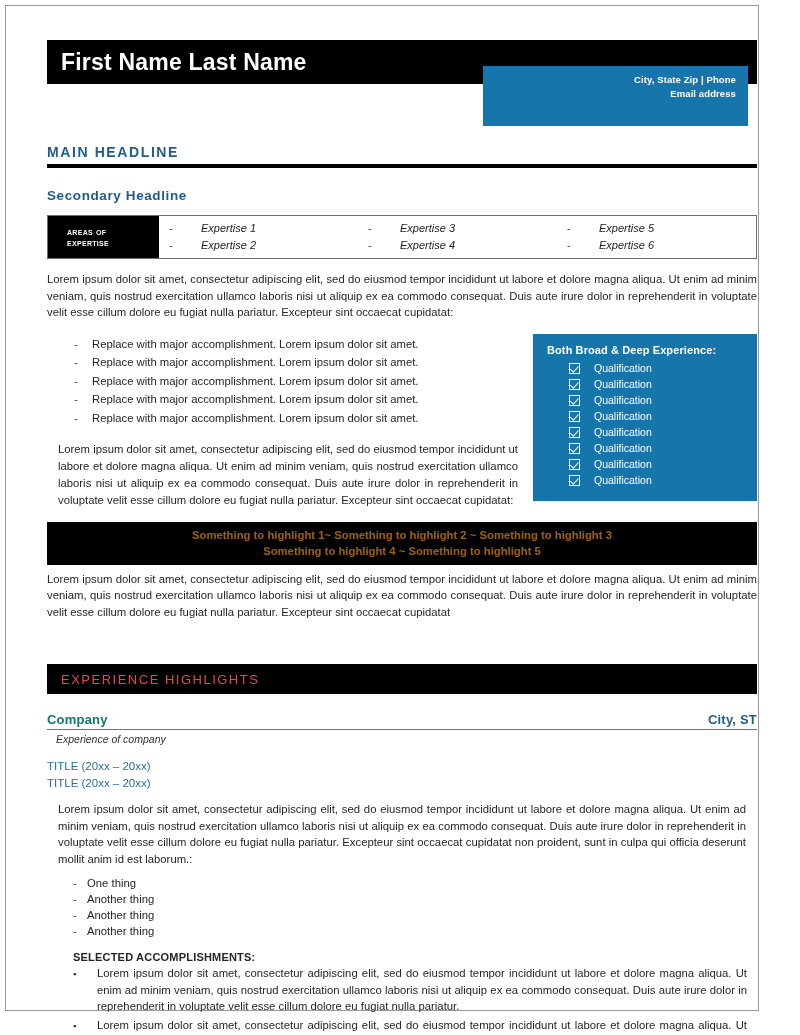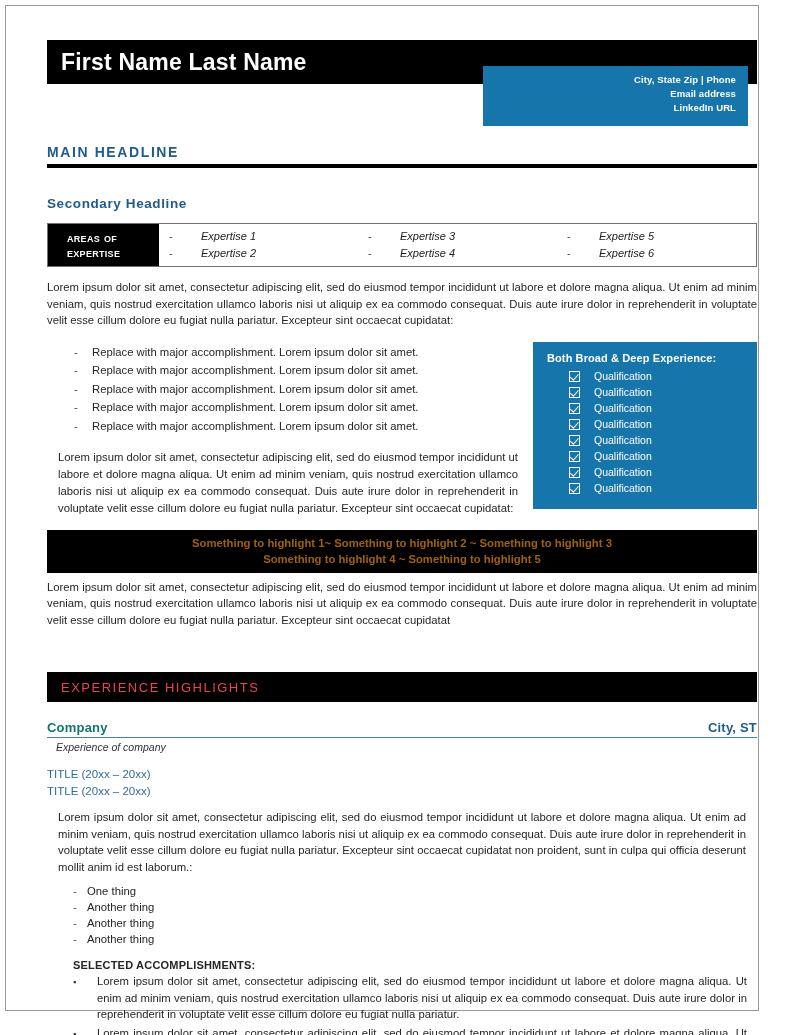--- a/index.html
+++ b/index.html
@@ -77,21 +77,21 @@
     letter-spacing: 1.6px;
     line-height: 17px;
   }
   .rule-black {
     height: 4px;
     background: #000000;
     margin-top: 3px;
     width: 710px;
   }
   .secondary-headline {
-    margin-top: 28px;
+    margin-top: 20px;
     color: #1f5c8b;
     font-size: 13.5px;
     font-weight: bold;
     letter-spacing: 0.6px;
   }
 
   
   .expertise-table {
     margin-top: 12px;
     width: 710px;
@@ -101,21 +101,21 @@
     background: #ffffff;
   }
   .expertise-label {
     background: #000000;
     color: #ffffff;
     width: 111px;
     flex: 0 0 111px;
     display: flex;
     align-items: center;
     justify-content: center;
-    font-size: 13px;
+    font-size: 10px;
     font-weight: bold;
     letter-spacing: 0.3px;
     padding: 5px 19px;
     box-sizing: border-box;
     font-variant: small-caps;
     text-transform: lowercase;
   }
   .expertise-cols {
     flex: 1 1 auto;
     display: flex;
@@ -354,21 +354,20 @@
 <div class="page">
   <div class="inner">
 
     <div class="name-bar">
       <div class="name-text">First Name Last Name</div>
     </div>
 
     <div class="contact-box">
       <div class="contact-line">City, State Zip | Phone</div>
       <div class="contact-line">Email address</div>
-      <div class="contact-line">LinkedIn URL</div>
     </div>
 
     <div class="main-headline">MAIN HEADLINE</div>
     <div class="rule-black"></div>
 
     <div class="secondary-headline">Secondary Headline</div>
 
     <div class="expertise-table">
       <div class="expertise-label">Areas of Expertise</div>
       <div class="expertise-cols">

